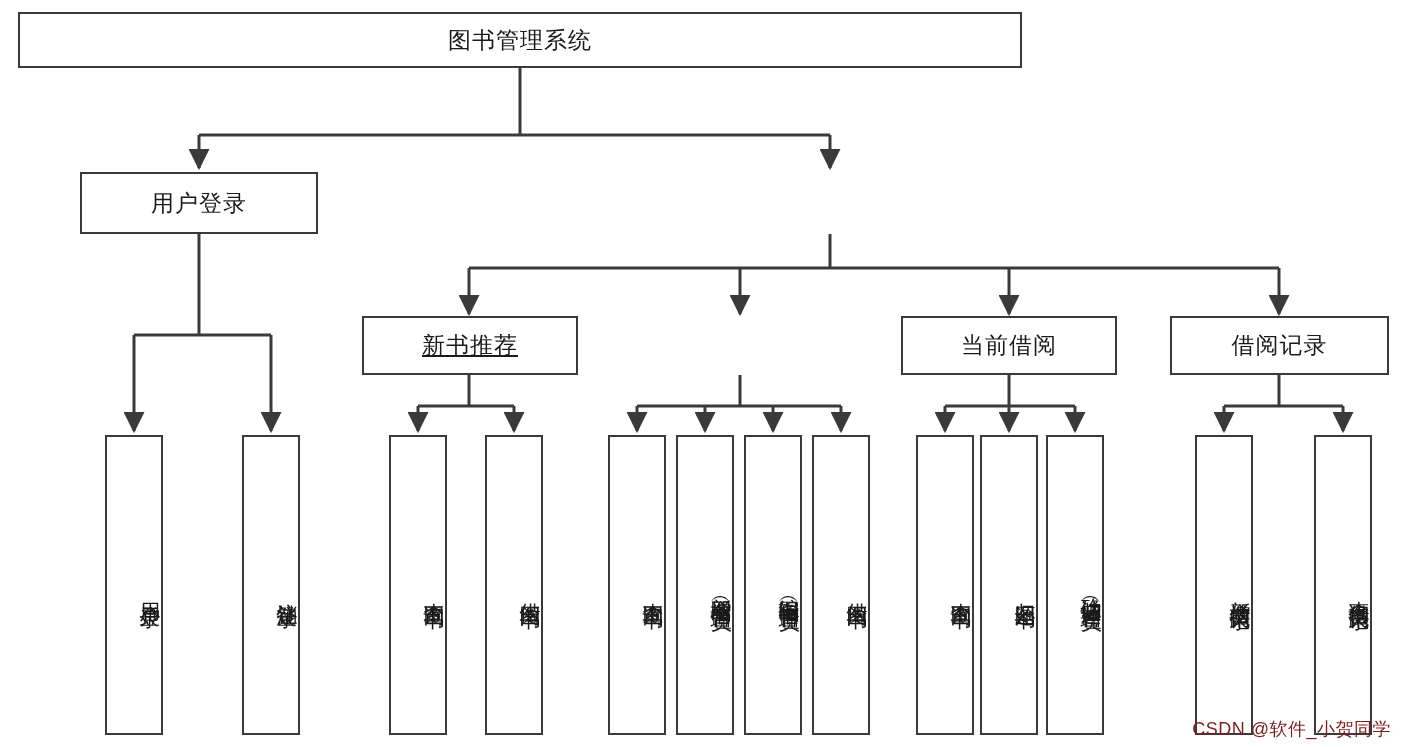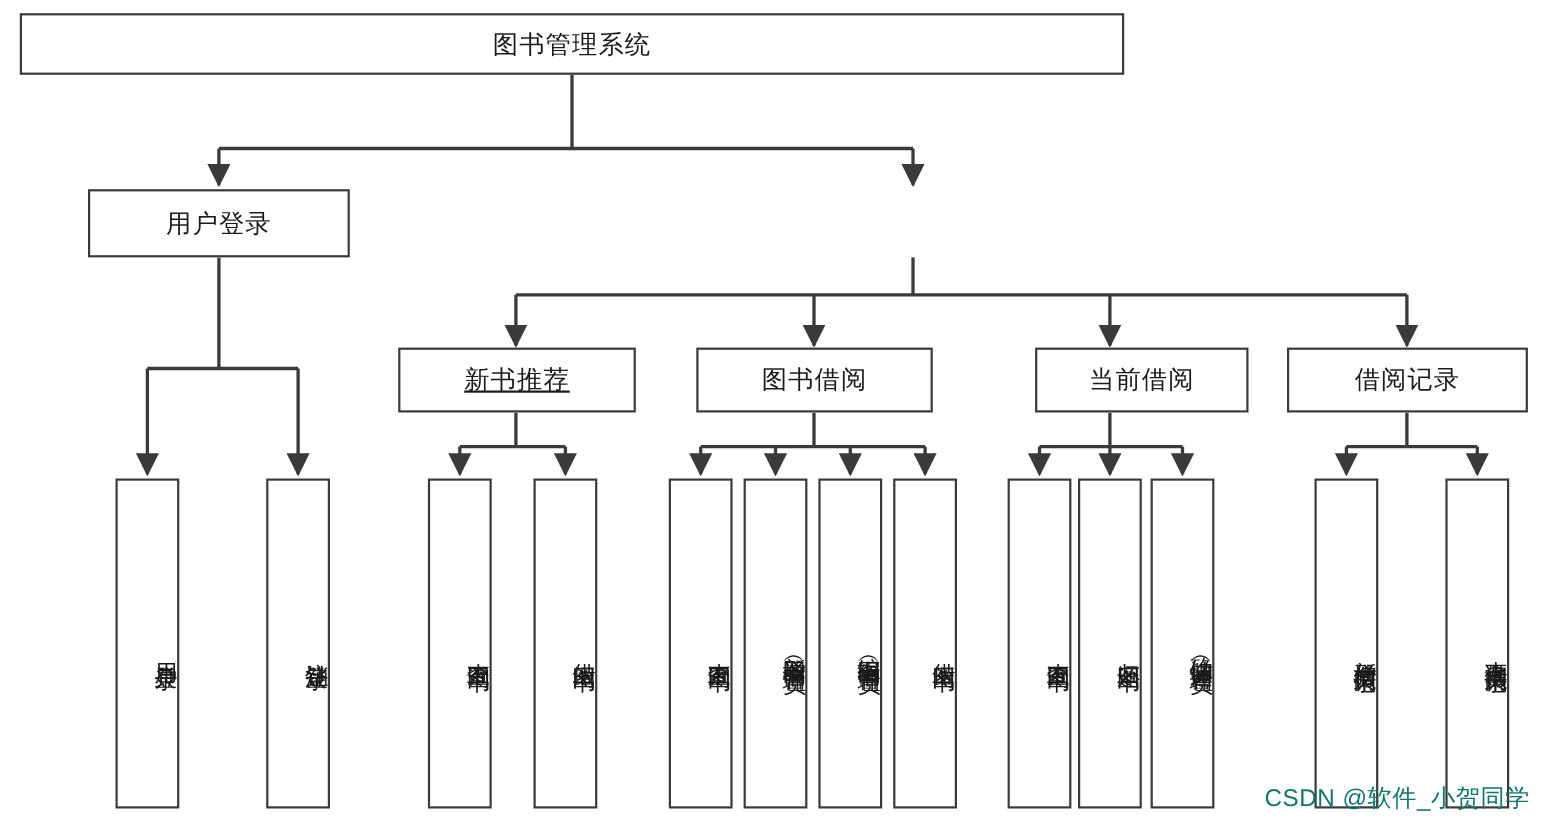--- a/index.html
+++ b/index.html
@@ -52,22 +52,22 @@
     left: 0;
     top: 0;
     width: 1405px;
     height: 747px;
     pointer-events: none;
   }
   .watermark {
     position: absolute;
     right: 14px;
     bottom: 6px;
-    font-size: 22px;
-    color: #0f766e;
+    font-size: 18px;
+    color: #7f1d1d;
     letter-spacing: 0.5px;
     white-space: nowrap;
   }
 </style>
 </head>
 <body>
 
 <div id="canvas">
 
   <svg id="edges" viewBox="0 0 1405 747" xmlns="http://www.w3.org/2000/svg">
@@ -126,24 +126,21 @@
     <span>图书管理系统</span>
   </div>
 
   <div class="node node-h" style="left:80px; top:172px; width:238px; height:62px;">
     <span>用户登录</span>
   </div>
 
   <div class="node node-h" style="left:362px; top:316px; width:216px; height:59px;text-decoration:underline;">
     <span>新书推荐</span>
   </div>
-  <div class="node node-h" style="left:633px; top:316px; width:215px; height:59px;">
-    <span>图书借阅</span>
-  </div>
-  <div class="node node-h" style="left:901px; top:316px; width:194px; height:59px;margin-left:40px;">
+  <div class="node node-h" style="left:901px; top:316px; width:216px; height:59px;">
     <span>当前借阅</span>
   </div>
   <div class="node node-h" style="left:1170px; top:316px; width:219px; height:59px;">
     <span>借阅记录</span>
   </div>
 
   <div class="node node-leaf" style="left:105px; top:435px; width:58px; height:300px;">
     <span>用户登录</span>
   </div>
   <div class="node node-leaf" style="left:242px; top:435px; width:58px; height:300px;">

